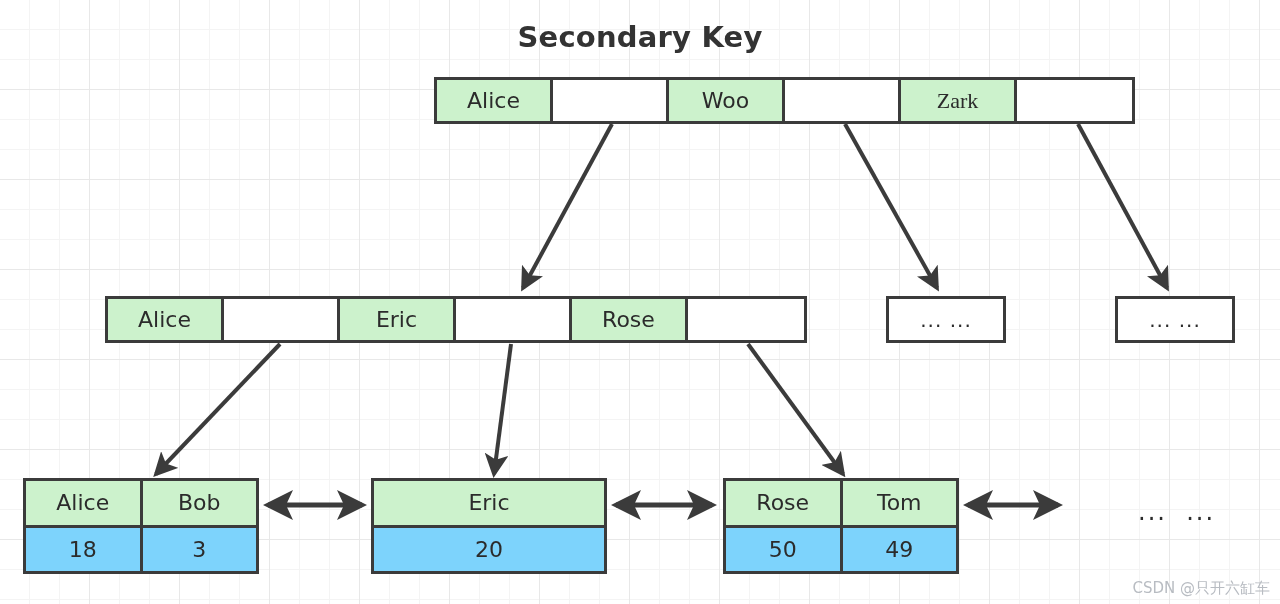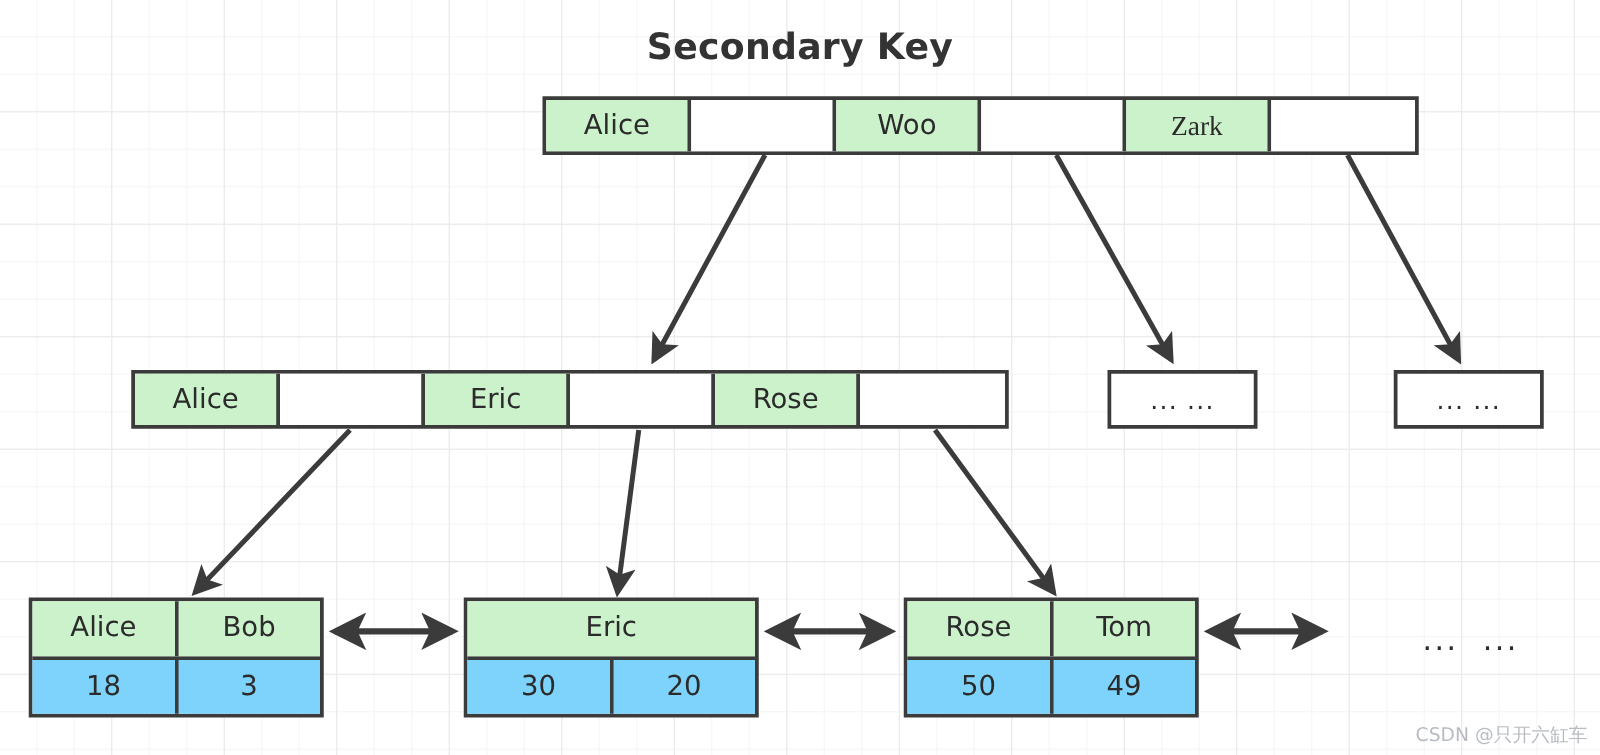--- a/index.html
+++ b/index.html
@@ -205,21 +205,20 @@
       <div class="leaf-cell">18</div>
       <div class="leaf-cell">3</div>
     </div>
   </div>
 
   <div class="leaf" style="left:371px; top:478px; width:236px; height:96px;">
     <div class="leaf-row names">
       <div class="leaf-cell">Eric</div>
     </div>
     <div class="leaf-row values">
-      <div class="leaf-cell">30</div>
       <div class="leaf-cell">20</div>
     </div>
   </div>
 
   <div class="leaf" style="left:723px; top:478px; width:236px; height:96px;">
     <div class="leaf-row names">
       <div class="leaf-cell">Rose</div>
       <div class="leaf-cell">Tom</div>
     </div>
     <div class="leaf-row values">

